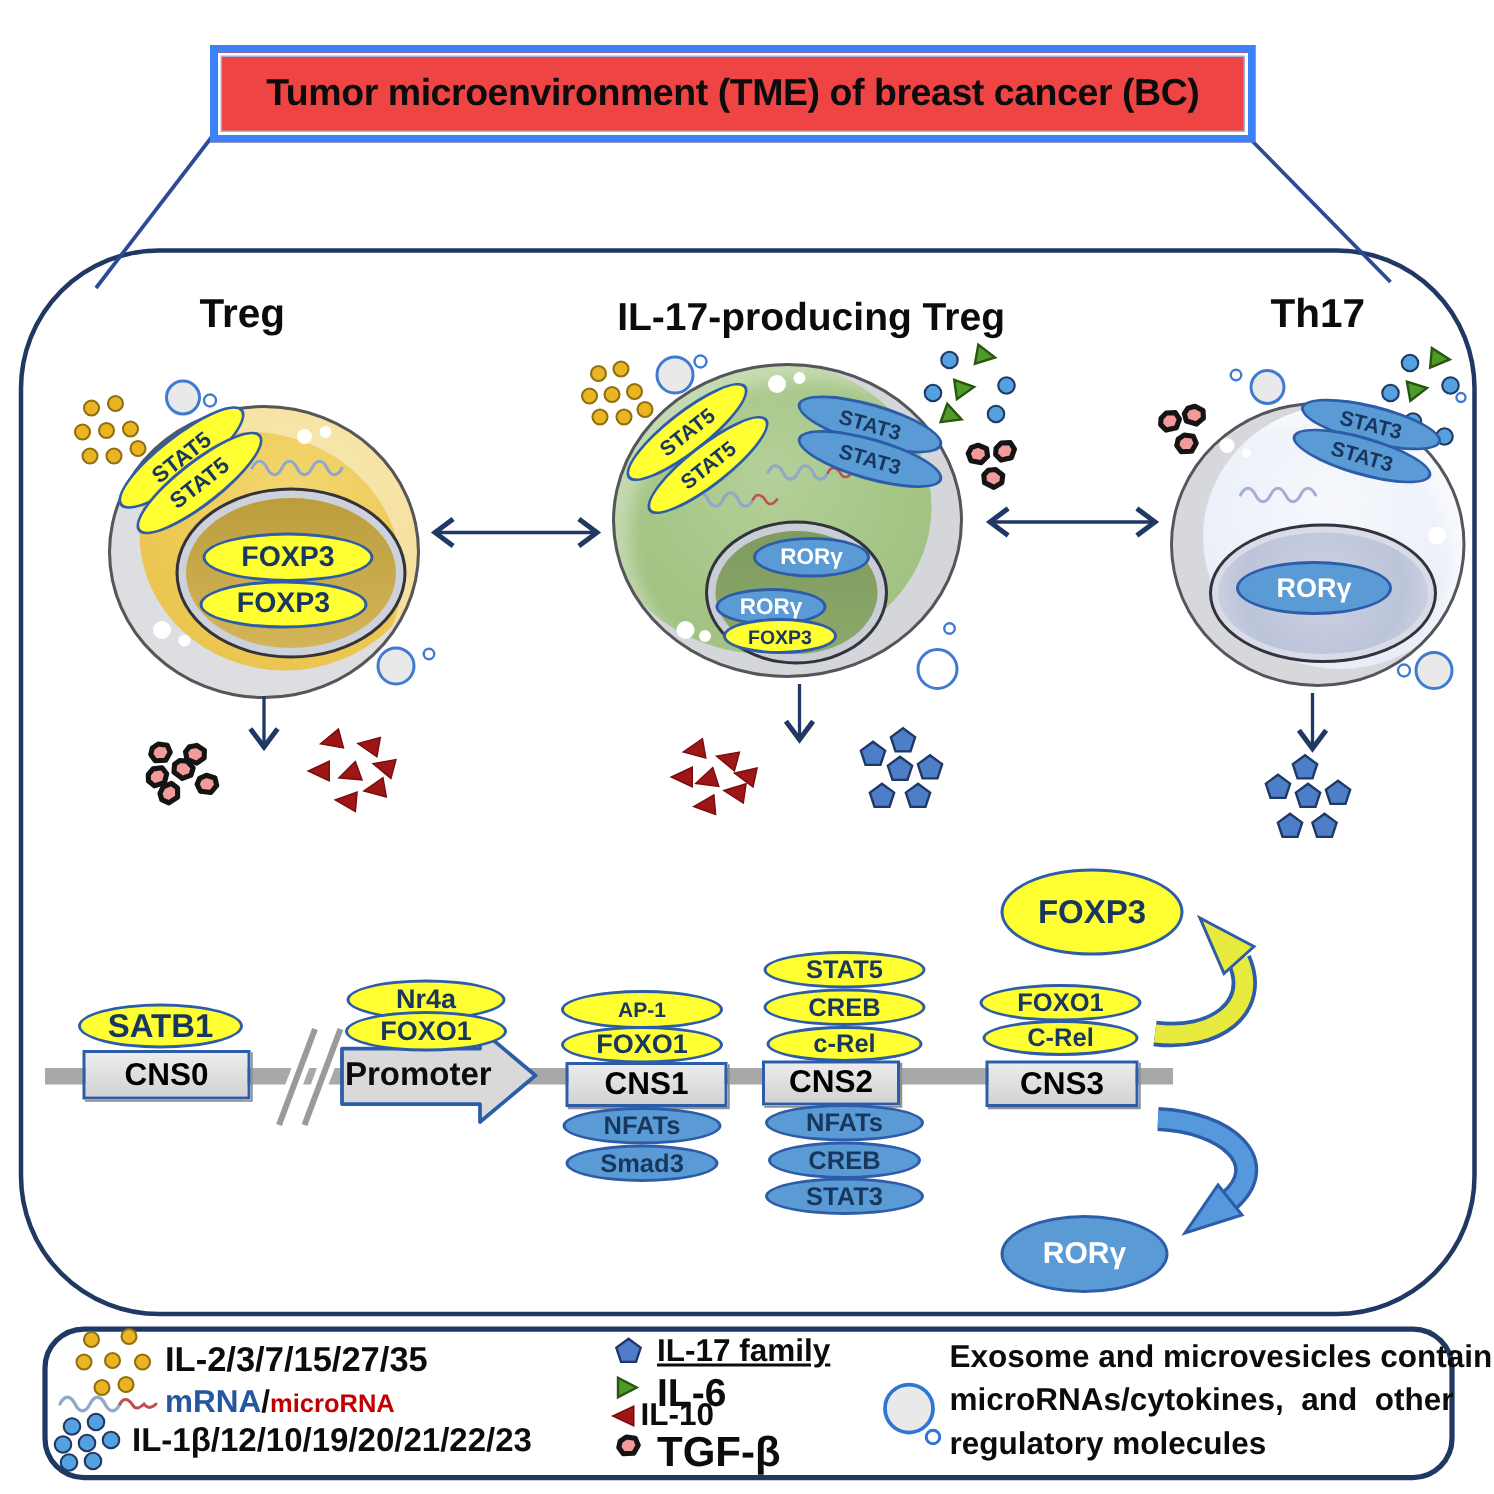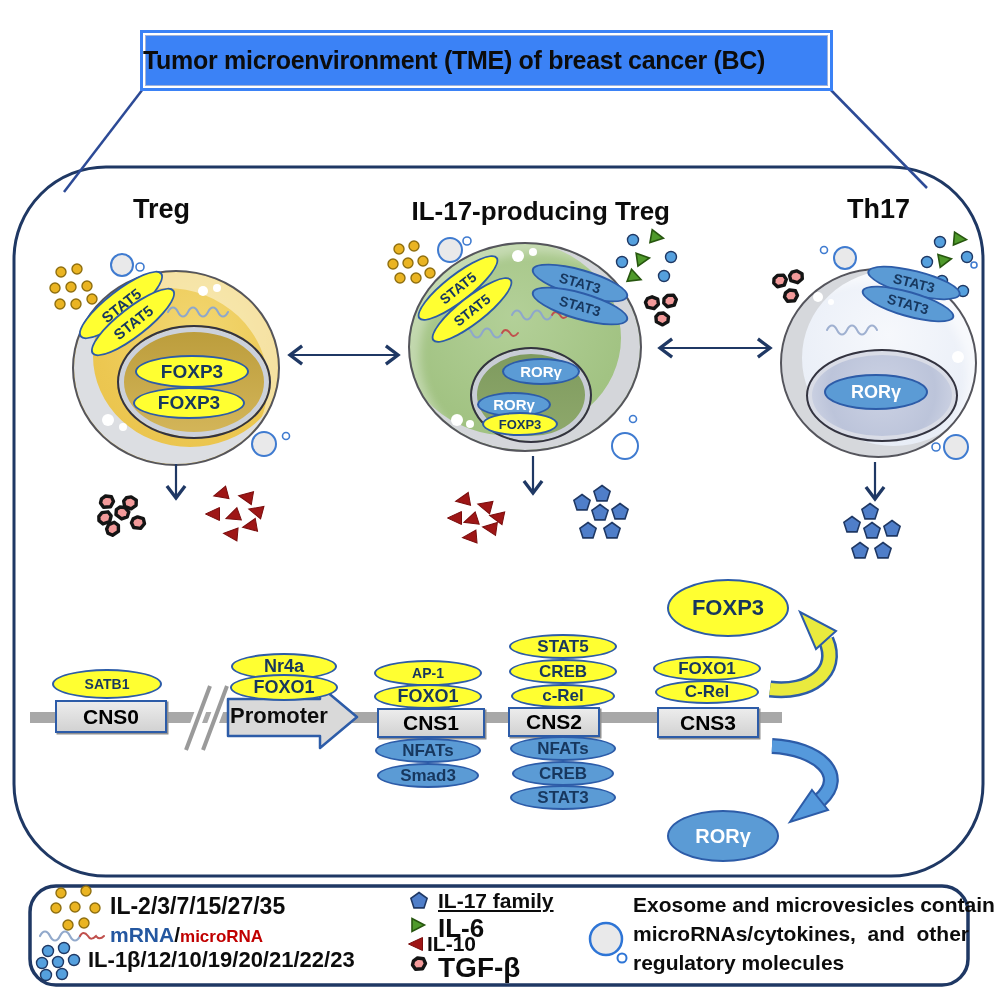--- a/index.html
+++ b/index.html
@@ -1,23 +1,23 @@
 <!DOCTYPE html>
 <html><head>
 <meta charset="utf-8">
 <style>
   html,body{margin:0;padding:0;background:#fff;}
   #stage{position:relative;width:996px;height:996px;background:#fff;overflow:hidden;
          font-family:"Liberation Sans",sans-serif;}
   #overlay{position:absolute;left:0;top:0;z-index:2;pointer-events:none;}
   .z3{z-index:3;}
   
-  #titleBox{position:absolute;left:140px;top:30px;width:687px;height:55px;background:#3b82f6;
-    border:3px solid #3b82f6;box-shadow:inset 0 0 0 2px #fff, inset 0 0 0 3px #9fb2d9;
-    display:flex;align-items:center;z-index:3;
+  #titleBox{position:absolute;left:140px;top:30px;width:687px;height:55px;background:#ef4444;
+    border:5px solid #3b82f6;box-shadow:inset 0 0 0 2px #fff, inset 0 0 0 3px #9fb2d9;
+    display:flex;align-items:center;justify-content:center;z-index:3;
     font-weight:bold;font-size:25px;color:#0c0c0c;letter-spacing:-0.3px;white-space:nowrap;}
   
   .cell{position:absolute;border-radius:50%;z-index:1;box-sizing:border-box;border:2px solid #55555c;}
   #cellTreg{left:72px;top:270px;width:208px;height:196px;
     background:radial-gradient(circle at 60% 32%,#f2d772 0%,#ecc751 55%,#e6bf48 100%);
     box-shadow:inset 14px -12px 0 5px #dcdee2, inset -10px 16px 0 0 rgba(255,255,255,.45);}
   #cellMid{left:408px;top:242px;width:234px;height:210px;
     background:radial-gradient(circle at 45% 35%,#b3d098 0%,#a2c383 60%,#9abc7a 100%);
     box-shadow:inset -14px -9px 0 5px #d4d6da, inset 10px 9px 10px rgba(255,255,255,.35);}
   #cellTh17{left:780px;top:268px;width:197px;height:190px;
@@ -277,21 +277,21 @@
   <div class="oval blu" style="left:530px;top:269px;width:100px;height:28px;font-size:14px;transform:rotate(16deg);">STAT3</div>
   <div class="oval blu" style="left:530px;top:292px;width:100px;height:28px;font-size:14px;transform:rotate(16deg);">STAT3</div>
   <div class="oval blu wt" style="left:502px;top:358px;width:78px;height:27px;font-size:15px;">RORγ</div>
   <div class="oval blu wt" style="left:477px;top:392px;width:74px;height:25px;font-size:15px;">RORγ</div>
   <div class="oval yel" style="left:482px;top:412px;width:76px;height:24px;font-size:13px;">FOXP3</div>
 
   <div class="oval blu" style="left:866px;top:270px;width:96px;height:26px;font-size:14px;transform:rotate(14deg);">STAT3</div>
   <div class="oval blu" style="left:860px;top:291px;width:96px;height:26px;font-size:14px;transform:rotate(16deg);">STAT3</div>
   <div class="oval blu wt" style="left:824px;top:374px;width:104px;height:36px;font-size:18px;">RORγ</div>
 
-  <div class="oval yel" style="left:52px;top:669px;width:110px;height:30px;font-size:14px;">SATB1</div>
+  <div class="oval yel" style="left:52px;top:669px;width:110px;height:30px;font-size:22px;">SATB1</div>
   <div class="gbox" style="left:55px;top:700px;width:112px;height:33px;font-size:21px;">CNS0</div>
 
   <div class="oval yel" style="left:231px;top:653px;width:106px;height:27px;font-size:18px;">Nr4a</div>
   <div class="oval yel" style="left:230px;top:674px;width:108px;height:27px;font-size:18px;">FOXO1</div>
   <div class="lab" style="left:230px;top:703px;width:96px;font-size:22px;z-index:3;">Promoter</div>
 
   <div class="oval yel" style="left:374px;top:660px;width:108px;height:26px;font-size:14px;text-align:center;">AP-1</div>
   <div class="oval yel" style="left:374px;top:684px;width:108px;height:25px;font-size:18px;">FOXO1</div>
   <div class="gbox" style="left:377px;top:708px;width:108px;height:30px;font-size:21px;">CNS1</div>
   <div class="oval blu" style="left:375px;top:738px;width:106px;height:25px;font-size:17px;">NFATs</div>

